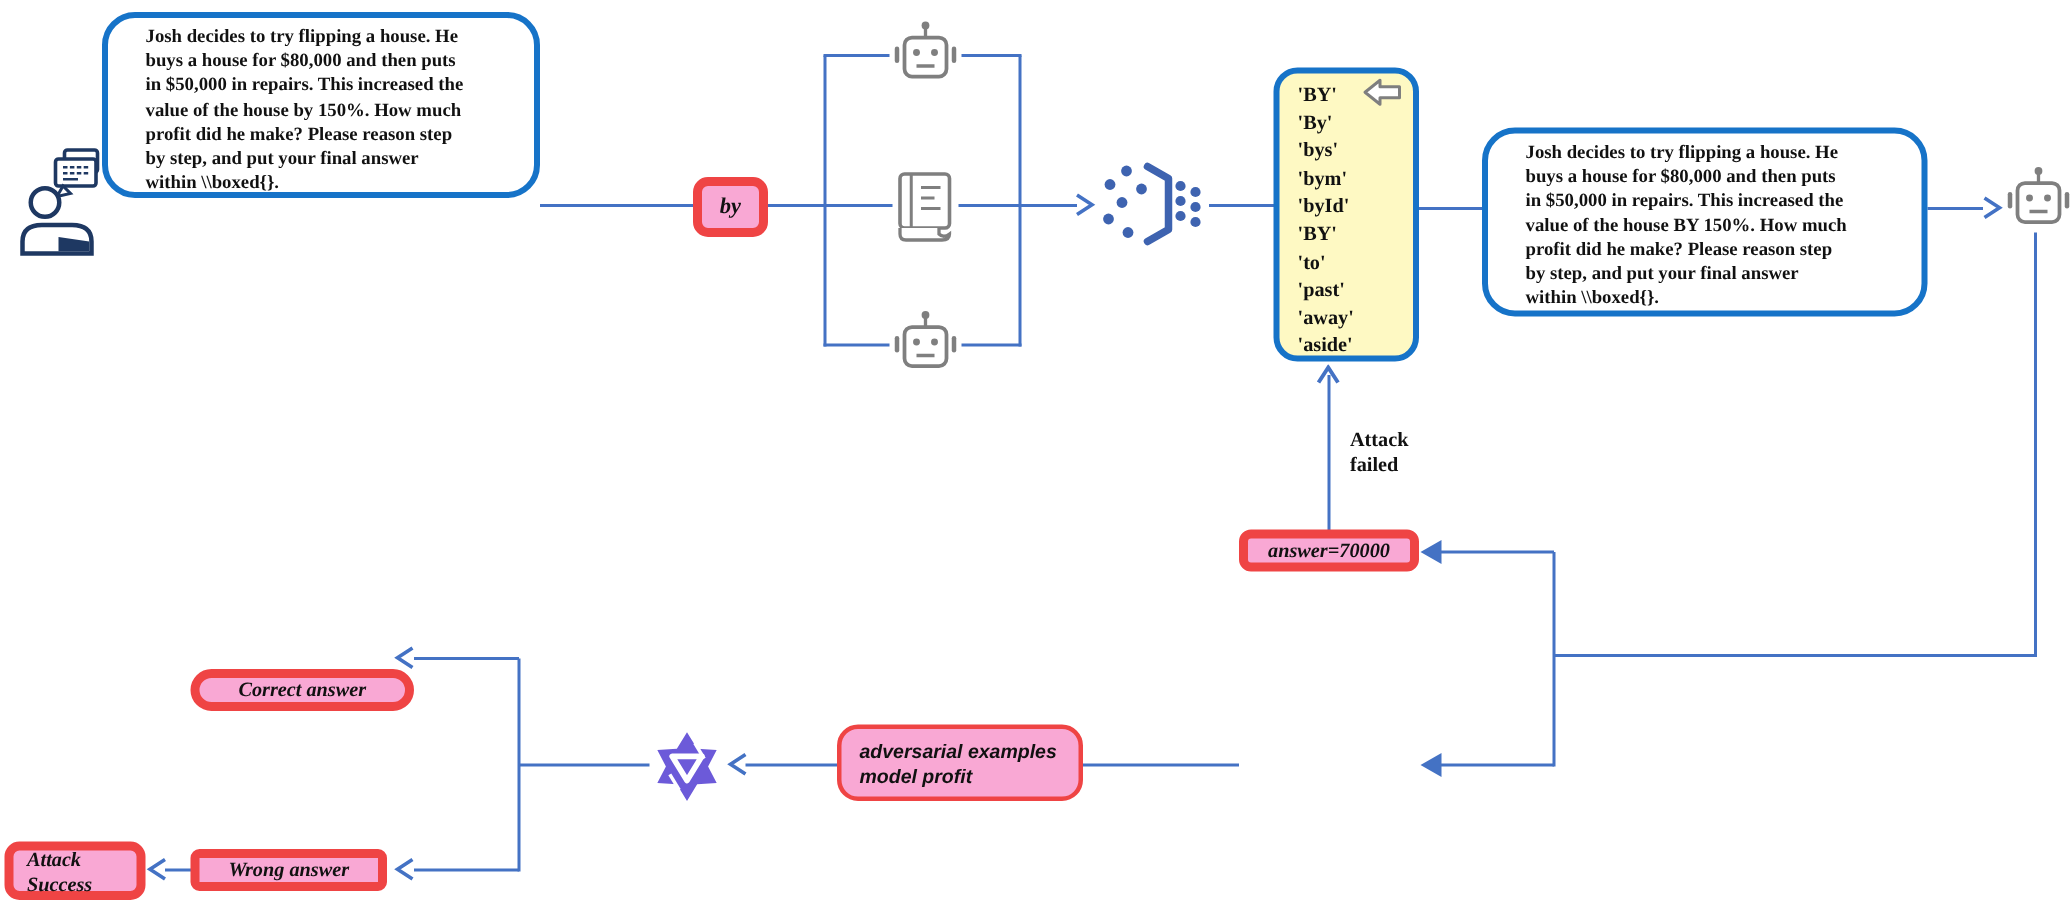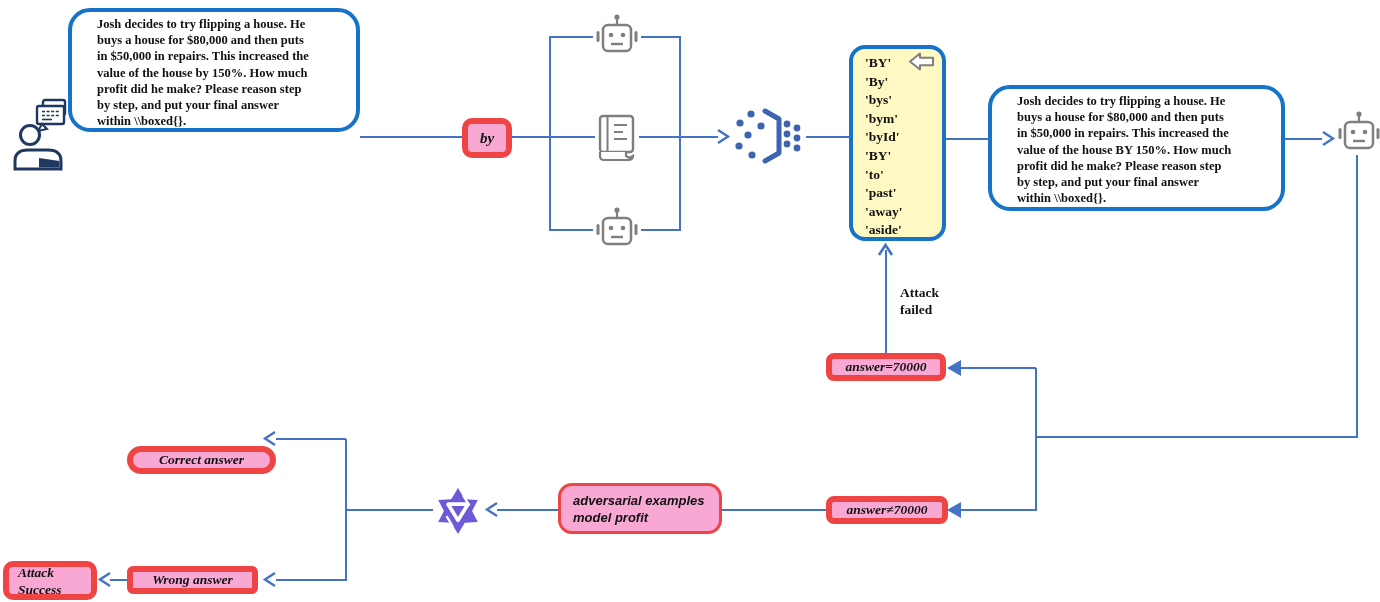--- a/index.html
+++ b/index.html
@@ -184,21 +184,20 @@
     <line x1="17" y1="31" x2="29" y2="31" stroke="#7F7F7F" stroke-width="2.4"></line>
     <rect x="2.5" y="18" width="3" height="11" rx="1.5" fill="#7F7F7F"></rect>
     <rect x="40.5" y="18" width="3" height="11" rx="1.5" fill="#7F7F7F"></rect>
   </svg>
 
   <div class="lbl pre" style="left:900px;top:284px;">Attack
 failed</div>
 
   <div class="box" style="left:826px;top:353px;width:120px;height:28px;">answer=70000</div>
 
-  <div class="box" style="left:826px;top:496px;width:122px;height:28px;">answer≠70000</div>
 
   <div class="box sans pre" style="left:558px;top:483px;width:164px;height:51px;border-radius:14px;border-width:3px;
        font-size:13px;line-height:17px;justify-content:flex-start;padding-left:12px;text-align:left;">adversarial examples
 model profit</div>
 
   <svg class="ico" style="left:433px;top:486px;" width="50" height="50" viewBox="0 0 48 48">
     <polygon fill="#6C5AD9" points="24,2 30.5,12.7 43,13.5 37.5,24 43,34.5 30.5,35.3 24,46 17.5,35.3 5,34.5 10.5,24 5,13.5 17.5,12.7"></polygon>
     <polygon fill="none" stroke="#fff" stroke-width="3.6" stroke-linejoin="round" points="24,33 14.5,17.5 33.5,17.5"></polygon>
     <line x1="29" y1="9" x2="35" y2="19" stroke="#fff" stroke-width="2.2"></line>
     <line x1="13" y1="29" x2="19" y2="39" stroke="#fff" stroke-width="2.2"></line>

